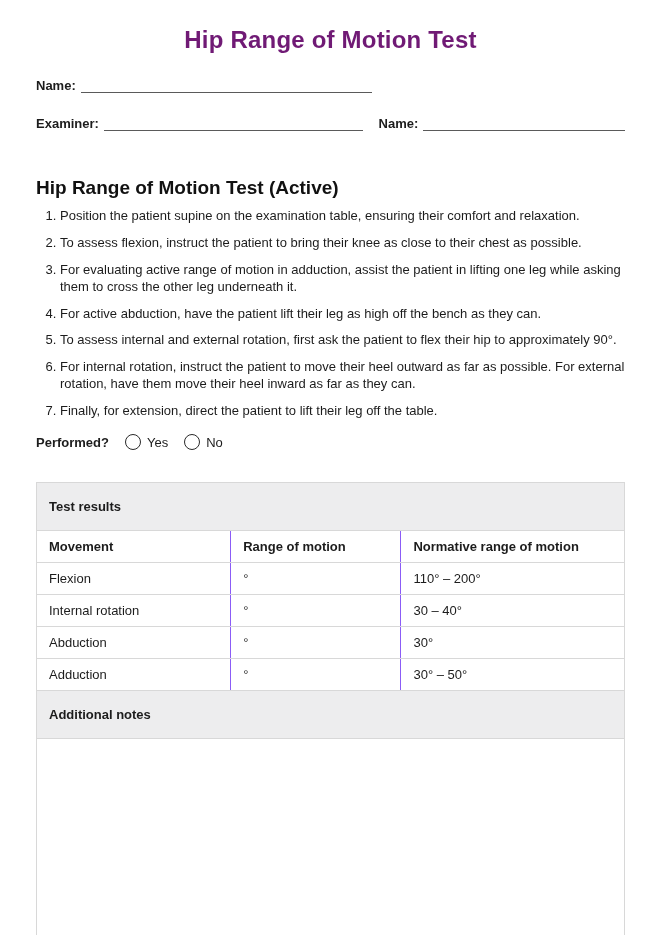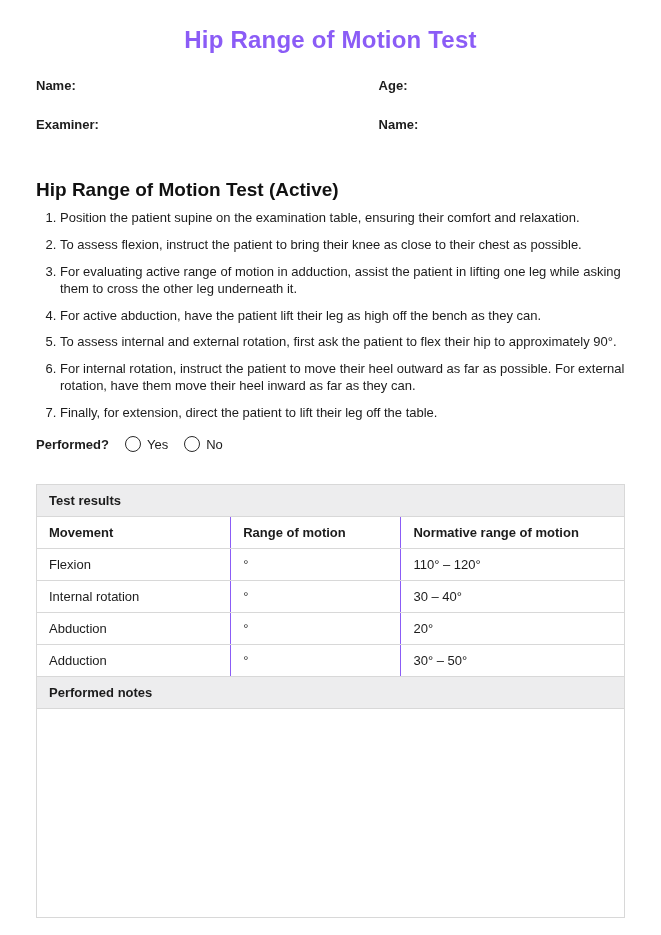--- a/index.html
+++ b/index.html
@@ -9,33 +9,33 @@
     min-height: 935px;
     font-family: "Liberation Sans", "DejaVu Sans", sans-serif;
     color: #1c1c1c;
   }
   .page { padding: 26px 36px 10px 36px; }
 
   .doc-title {
     text-align: center;
     font-size: 24px;
     font-weight: bold;
-    color: #8b5cf6;
+    color: #701a75;
     margin-bottom: 24px;
     letter-spacing: 0.2px;
   }
 
   .field-row {
     display: flex;
     gap: 16px;
     margin-bottom: 23px;
     font-size: 13px;
     align-items: flex-end;
   }
-  .field { display: flex; align-items: flex-start; flex-direction: column; }
+  .field { display: flex; align-items: flex-start; }
   .field-wide { width: 57%; }
   .field-narrow { width: 43%; }
   .flabel { font-weight: bold; white-space: nowrap; padding-right: 5px; }
   .fline {
     flex: 1;
     border-bottom: 1px solid #5a5a5a;
     height: 15px;
   }
 
   .section-heading {
@@ -71,21 +71,21 @@
     margin-right: 6px;
   }
 
   .results {
     border: 1px solid #d8d8d8;
     font-size: 13px;
   }
   .bar {
     background: #ededee;
     font-weight: bold;
-    padding: 8px 12px;
+    padding: 16px 12px;
     border-bottom: 1px solid #d8d8d8;
   }
   table.results-table {
     width: 100%;
     border-collapse: collapse;
     table-layout: fixed;
     font-size: 13px;
   }
   table.results-table col.c1 { width: 33%; }
   table.results-table col.c2 { width: 29%; }
@@ -113,24 +113,20 @@
 
 <div class="page">
 
   <h1 class="doc-title">Hip Range of Motion Test</h1>
 
   <div class="field-row">
     <div class="field field-wide">
       <span class="flabel">Name:</span>
       <span class="fline"></span>
     </div>
-    <div class="field field-narrow">
-      <span class="flabel">Age:</span>
-      <span class="fline"></span>
-    </div>
   </div>
 
   <div class="field-row">
     <div class="field field-wide">
       <span class="flabel">Examiner:</span>
       <span class="fline"></span>
     </div>
     <div class="field field-narrow">
       <span class="flabel">Name:</span>
       <span class="fline"></span>
@@ -174,37 +170,37 @@
         <tr>
           <th>Movement</th>
           <th>Range of motion</th>
           <th>Normative range of motion</th>
         </tr>
       </thead>
       <tbody>
         <tr>
           <td>Flexion</td>
           <td class="range-cell">°</td>
-          <td>110° – 120°</td>
+          <td>110° – 200°</td>
         </tr>
         <tr>
           <td>Internal rotation</td>
           <td class="range-cell">°</td>
           <td>30 – 40°</td>
         </tr>
         <tr>
           <td>Abduction</td>
           <td class="range-cell">°</td>
-          <td>20°</td>
+          <td>30°</td>
         </tr>
         <tr>
           <td>Adduction</td>
           <td class="range-cell">°</td>
           <td>30° – 50°</td>
         </tr>
       </tbody>
     </table>
 
-    <div class="bar">Performed notes</div>
+    <div class="bar">Additional notes</div>
     <div class="notes-box"></div>
   </div>
 
 </div>
 
 </body></html>

